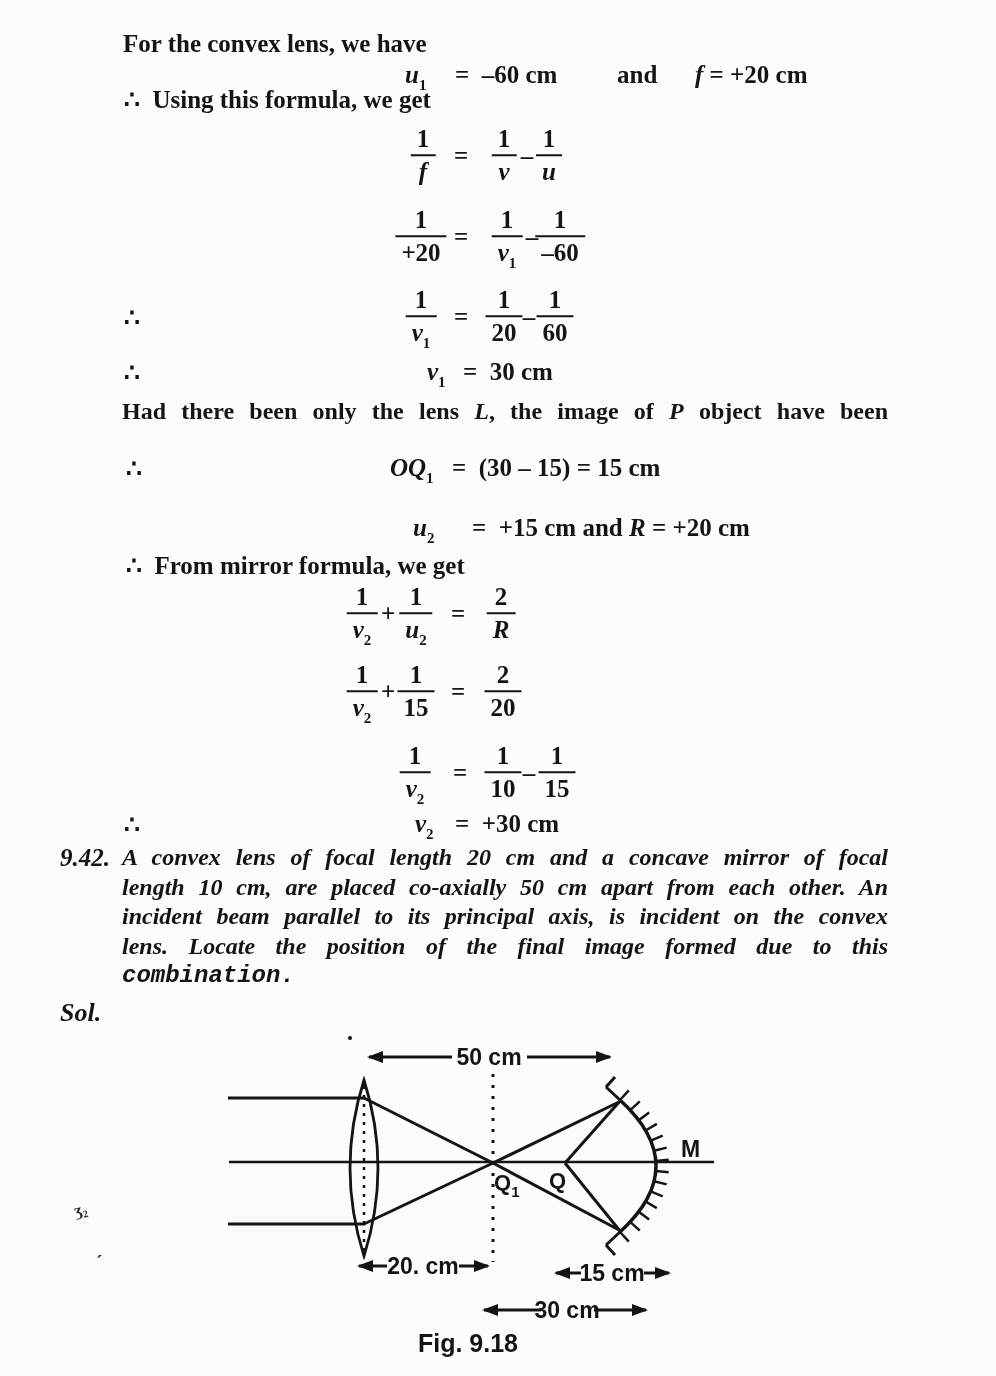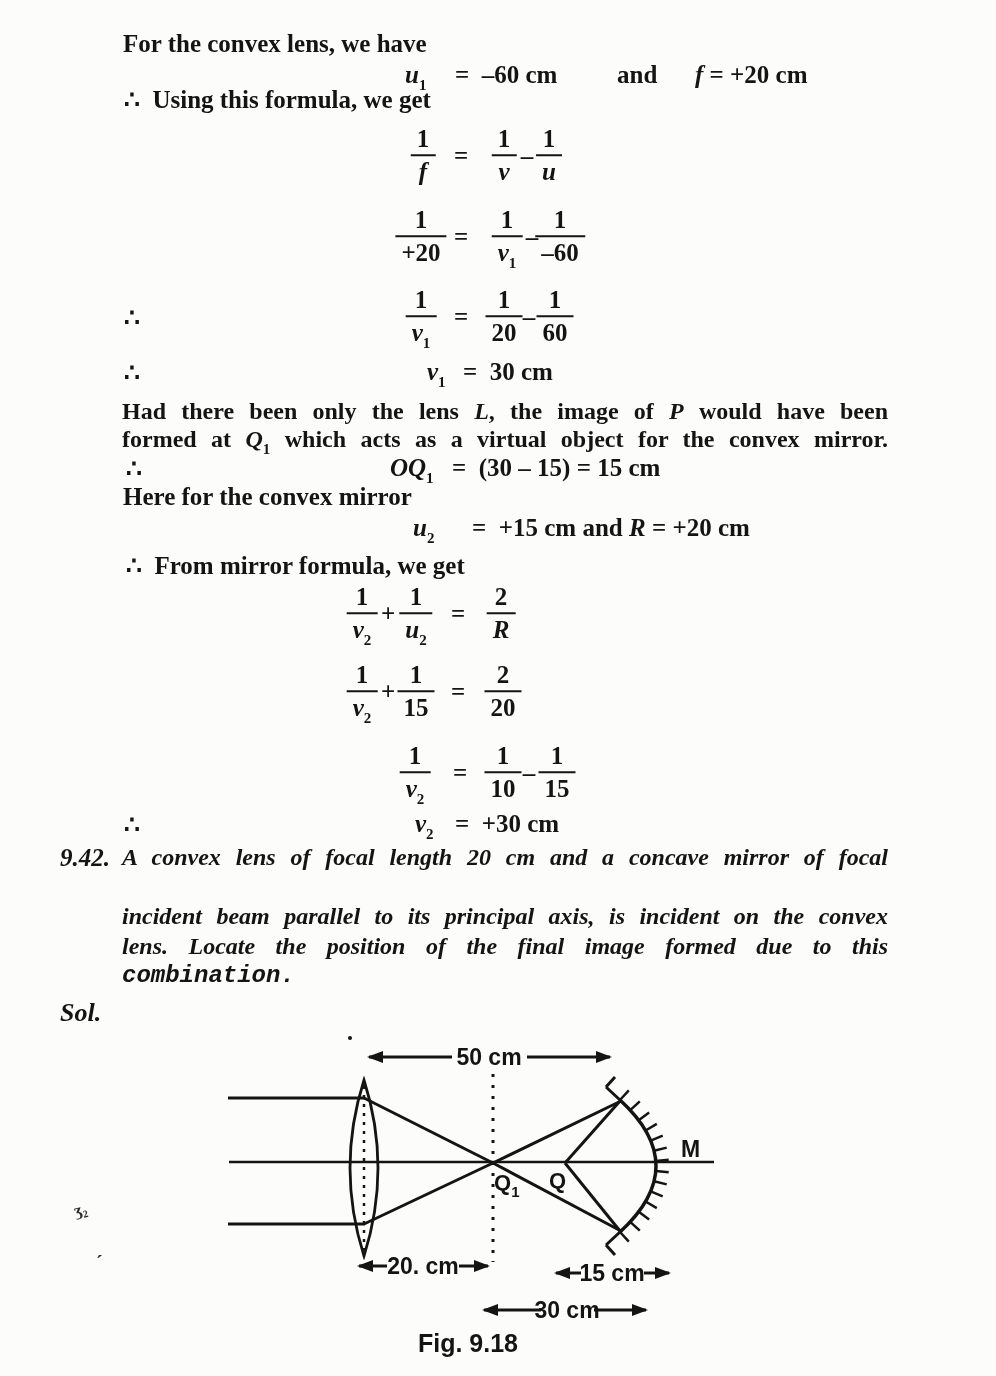--- a/index.html
+++ b/index.html
@@ -65,33 +65,29 @@
     <span class="tok ctr" style="left:555px"><span class="frac"><span class="num">1</span><span class="den">60</span></span></span>
   </div>
 
   <div class="row" style="top:372px">
     <span class="tok" style="left:124px">∴</span>
     <span class="tok" style="left:427px"><span class="it">v</span><sub class="s">1</sub></span>
     <span class="tok" style="left:463px">=  30 cm</span>
   </div>
 
   <div class="para" style="top:397px">
-    <span>Had there been only the lens </span><span class="it">L</span><span>, the image of </span><span class="it">P</span><span> would have been</span>
-  </div>
-  <div class="para" style="top:425px">
-    <span>formed at </span><span class="it">Q</span><sub class="s">1</sub><span> which acts as a virtual object for the convex mirror.</span>
+    <span>Had there been only the lens </span><span class="it">L</span><span>, the image of </span><span class="it">P</span><span> object have been</span>
   </div>
 
   <div class="row" style="top:468px">
     <span class="tok" style="left:126px">∴</span>
     <span class="tok" style="left:390px"><span class="it">OQ</span><sub class="s">1</sub></span>
     <span class="tok" style="left:452px">=  (30 – 15) = 15 cm</span>
   </div>
 
-  <div class="t" style="left:123px;top:482px">Here for the convex mirror</div>
 
   <div class="row" style="top:528px">
     <span class="tok" style="left:413px"><span class="it">u</span><sub class="s">2</sub></span>
     <span class="tok" style="left:472px"><span>=  +15 cm and </span><span class="it">R</span><span> = +20 cm</span></span>
   </div>
 
   <div class="t" style="left:126px;top:551px">∴  From mirror formula, we get</div>
 
   <div class="row" style="top:614px">
     <span class="tok ctr" style="left:362px"><span class="frac"><span class="num">1</span><span class="den"><span class="it">v</span><sub class="s">2</sub></span></span></span>
@@ -118,20 +114,21 @@
   </div>
 
   <div class="row" style="top:824px">
     <span class="tok" style="left:124px">∴</span>
     <span class="tok" style="left:415px"><span class="it">v</span><sub class="s">2</sub></span>
     <span class="tok" style="left:455px">=  +30 cm</span>
   </div>
 
   <div class="t bold" style="left:60px;top:843px;font-size:25px">9.42.</div>
   <div class="probline" style="top:843px">A convex lens of focal length 20 cm and a concave mirror of focal</div>
+  <div class="probline" style="top:873px">length 10 cm, are placed co-axially 50 cm apart from each other. An</div>
   <div class="probline" style="top:902px">incident beam parallel to its principal axis, is incident on the convex</div>
   <div class="probline" style="top:932px">lens. Locate the position of the final image formed due to this</div>
   <div class="probline last" style="top:961px">combination.</div>
   <div class="t bold" style="left:60px;top:998px;font-size:26px">Sol.</div>
 
   <div class="mark" style="left:74px;top:1200px;transform:rotate(-14deg)">ʒ₂</div>
   <div class="mark" style="left:96px;top:1252px;font-size:20px">ˊ</div>
 
   <svg style="position:absolute;left:0;top:1030px" width="996" height="346" viewBox="0 0 996 346">
     <defs>

